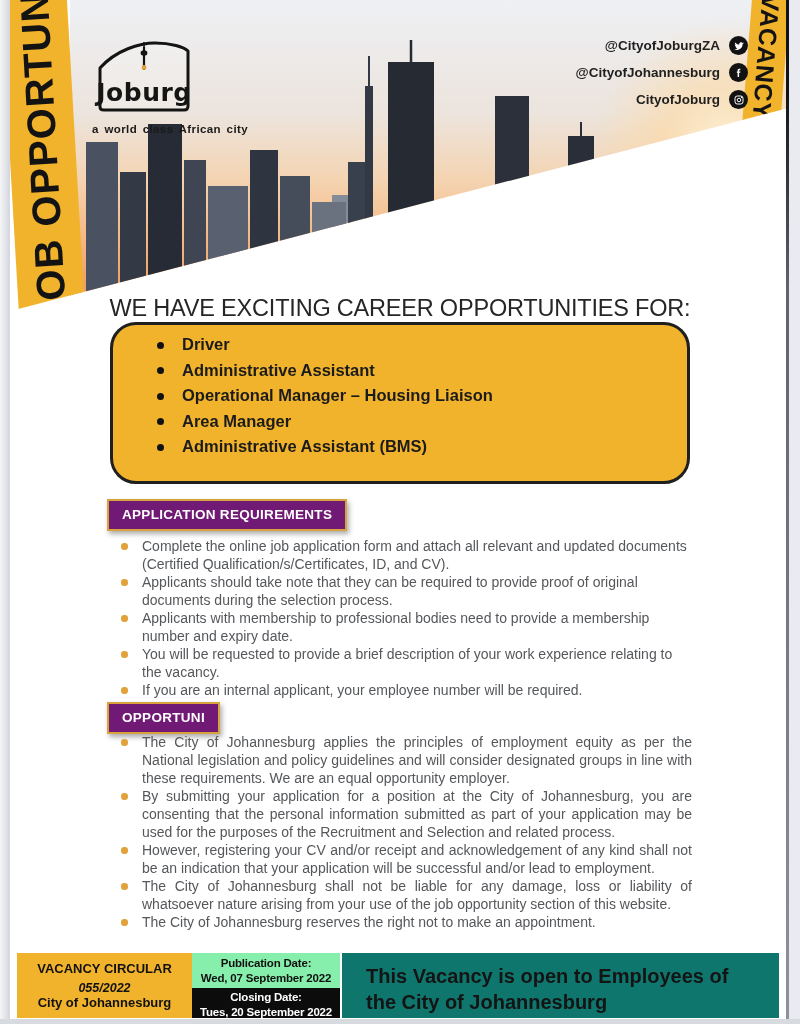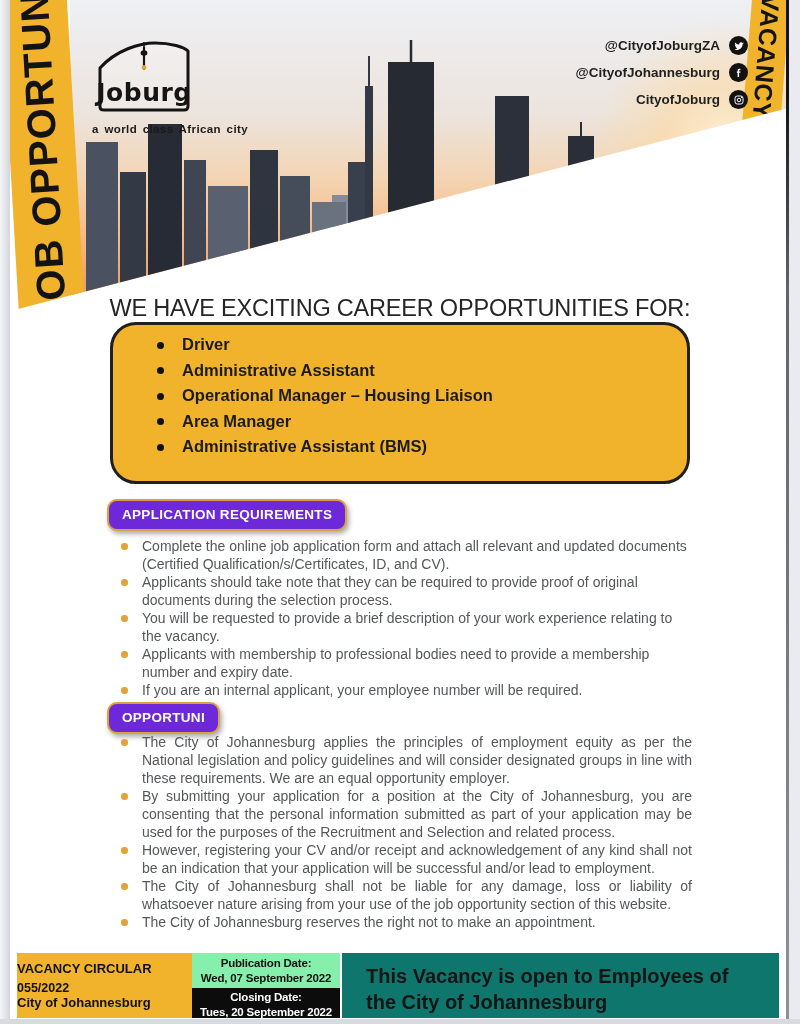--- a/index.html
+++ b/index.html
@@ -60,41 +60,41 @@
     background:#F2B32C;border:3px solid #1f1f1f;border-radius:26px;box-sizing:border-box;}
   .posbox-title{margin-top:11px;text-align:center;font-size:20px;font-weight:700;
     text-decoration:underline;color:#131313;letter-spacing:0.2px;}
   .poslist{list-style:none;margin:7px 0 0 0;padding:0 0 0 42px;}
   .poslist li{position:relative;padding-left:27px;font-size:16.5px;font-weight:700;
     color:#1b1b1b;line-height:25.5px;}
   .poslist li::before{content:"";position:absolute;left:2px;top:9.5px;width:7px;height:7px;
     border-radius:50%;background:#111;}
 
   
-  .badge{position:absolute;z-index:5;background:#6d28d9;border:2px solid #D8A33C;
-    border-radius:10px;color:#fff;font-weight:700;font-size:13.5px;letter-spacing:0.3px;
+  .badge{position:absolute;z-index:5;background:#701a75;border:2px solid #D8A33C;
+    border-radius:0;color:#fff;font-weight:700;font-size:13.5px;letter-spacing:0.3px;
     padding:6px 13px 7px 13px;box-shadow:2px 3px 5px rgba(70,70,70,0.45);}
   .badge-req{left:107px;top:499px;}
   .badge-disc{left:107px;top:702px;}
 
   
   .bullets{position:absolute;left:118px;z-index:5;width:574px;list-style:none;margin:0;padding:0;}
   .bullets li{position:relative;padding-left:24px;font-size:14px;line-height:18px;
     color:#55575a;}
   .bullets li::before{content:"";position:absolute;left:3px;top:6px;width:6.5px;height:6.5px;
     border-radius:50%;background:#E2A23B;}
   .req-list{top:537px;}
   .disc-list{top:733px;}
   .disc-list li{text-align:justify;}
 
   
   .f-left{position:absolute;left:17px;top:953px;width:175px;height:65px;z-index:6;
-    background:#F2B32C;text-align:left;color:#111;}
+    background:#F2B32C;text-align:center;color:#111;}
   .f-left .l1{padding-top:8px;font-size:13px;font-weight:700;}
-  .f-left .l2{margin-top:5px;font-size:12.5px;font-weight:700;}
+  .f-left .l2{margin-top:5px;font-size:12.5px;font-weight:700;font-style:italic;}
   .f-left .l3{font-size:13px;font-weight:700;}
   .f-dates{position:absolute;left:192px;top:953px;width:148px;height:65px;z-index:6;}
   .f-pub{height:35px;background:#86efac;color:#101010;text-align:center;
     font-size:11.5px;font-weight:700;line-height:1.32;padding-top:3px;box-sizing:border-box;
     letter-spacing:-0.2px;}
   .f-close{height:30px;background:#0c0c0c;color:#ffffff;text-align:center;
     font-size:11.5px;font-weight:700;line-height:1.28;padding-top:2px;box-sizing:border-box;
     letter-spacing:-0.2px;}
   .f-open{position:absolute;left:342px;top:953px;width:437px;height:65px;z-index:6;
     background:#0f766e;box-sizing:border-box;padding:10px 48px 0 24px;
@@ -226,22 +226,22 @@
       <li>Operational Manager – Housing Liaison</li>
       <li>Area Manager</li>
       <li>Administrative Assistant (BMS)</li>
     </ul>
   </div>
 
   <div class="badge badge-req">APPLICATION REQUIREMENTS</div>
   <ul class="bullets req-list">
     <li>Complete the online job application form and attach all relevant and updated documents (Certified Qualification/s/Certificates, ID, and CV).</li>
     <li>Applicants should take note that they can be required to provide proof of original documents during the selection process.</li>
+    <li>Applicants with membership to professional bodies need to provide a membership number and expiry date.</li>
     <li>You will be requested to provide a brief description of your work experience relating to the vacancy.</li>
-    <li>Applicants with membership to professional bodies need to provide a membership number and expiry date.</li>
     <li>If you are an internal applicant, your employee number will be required.</li>
   </ul>
 
   <div class="badge badge-disc">OPPORTUNI</div>
   <ul class="bullets disc-list">
     <li>The City of Johannesburg applies the principles of employment equity as per the National legislation and policy guidelines and will consider designated groups in line with these requirements. We are an equal opportunity employer.</li>
     <li>By submitting your application for a position at the City of Johannesburg, you are consenting that the personal information submitted as part of your application may be used for the purposes of the Recruitment and Selection and related process.</li>
     <li>However, registering your CV and/or receipt and acknowledgement of any kind shall not be an indication that your application will be successful and/or lead to employment.</li>
     <li>The City of Johannesburg shall not be liable for any damage, loss or liability of whatsoever nature arising from your use of the job opportunity section of this website.</li>
     <li>The City of Johannesburg reserves the right not to make an appointment.</li>

